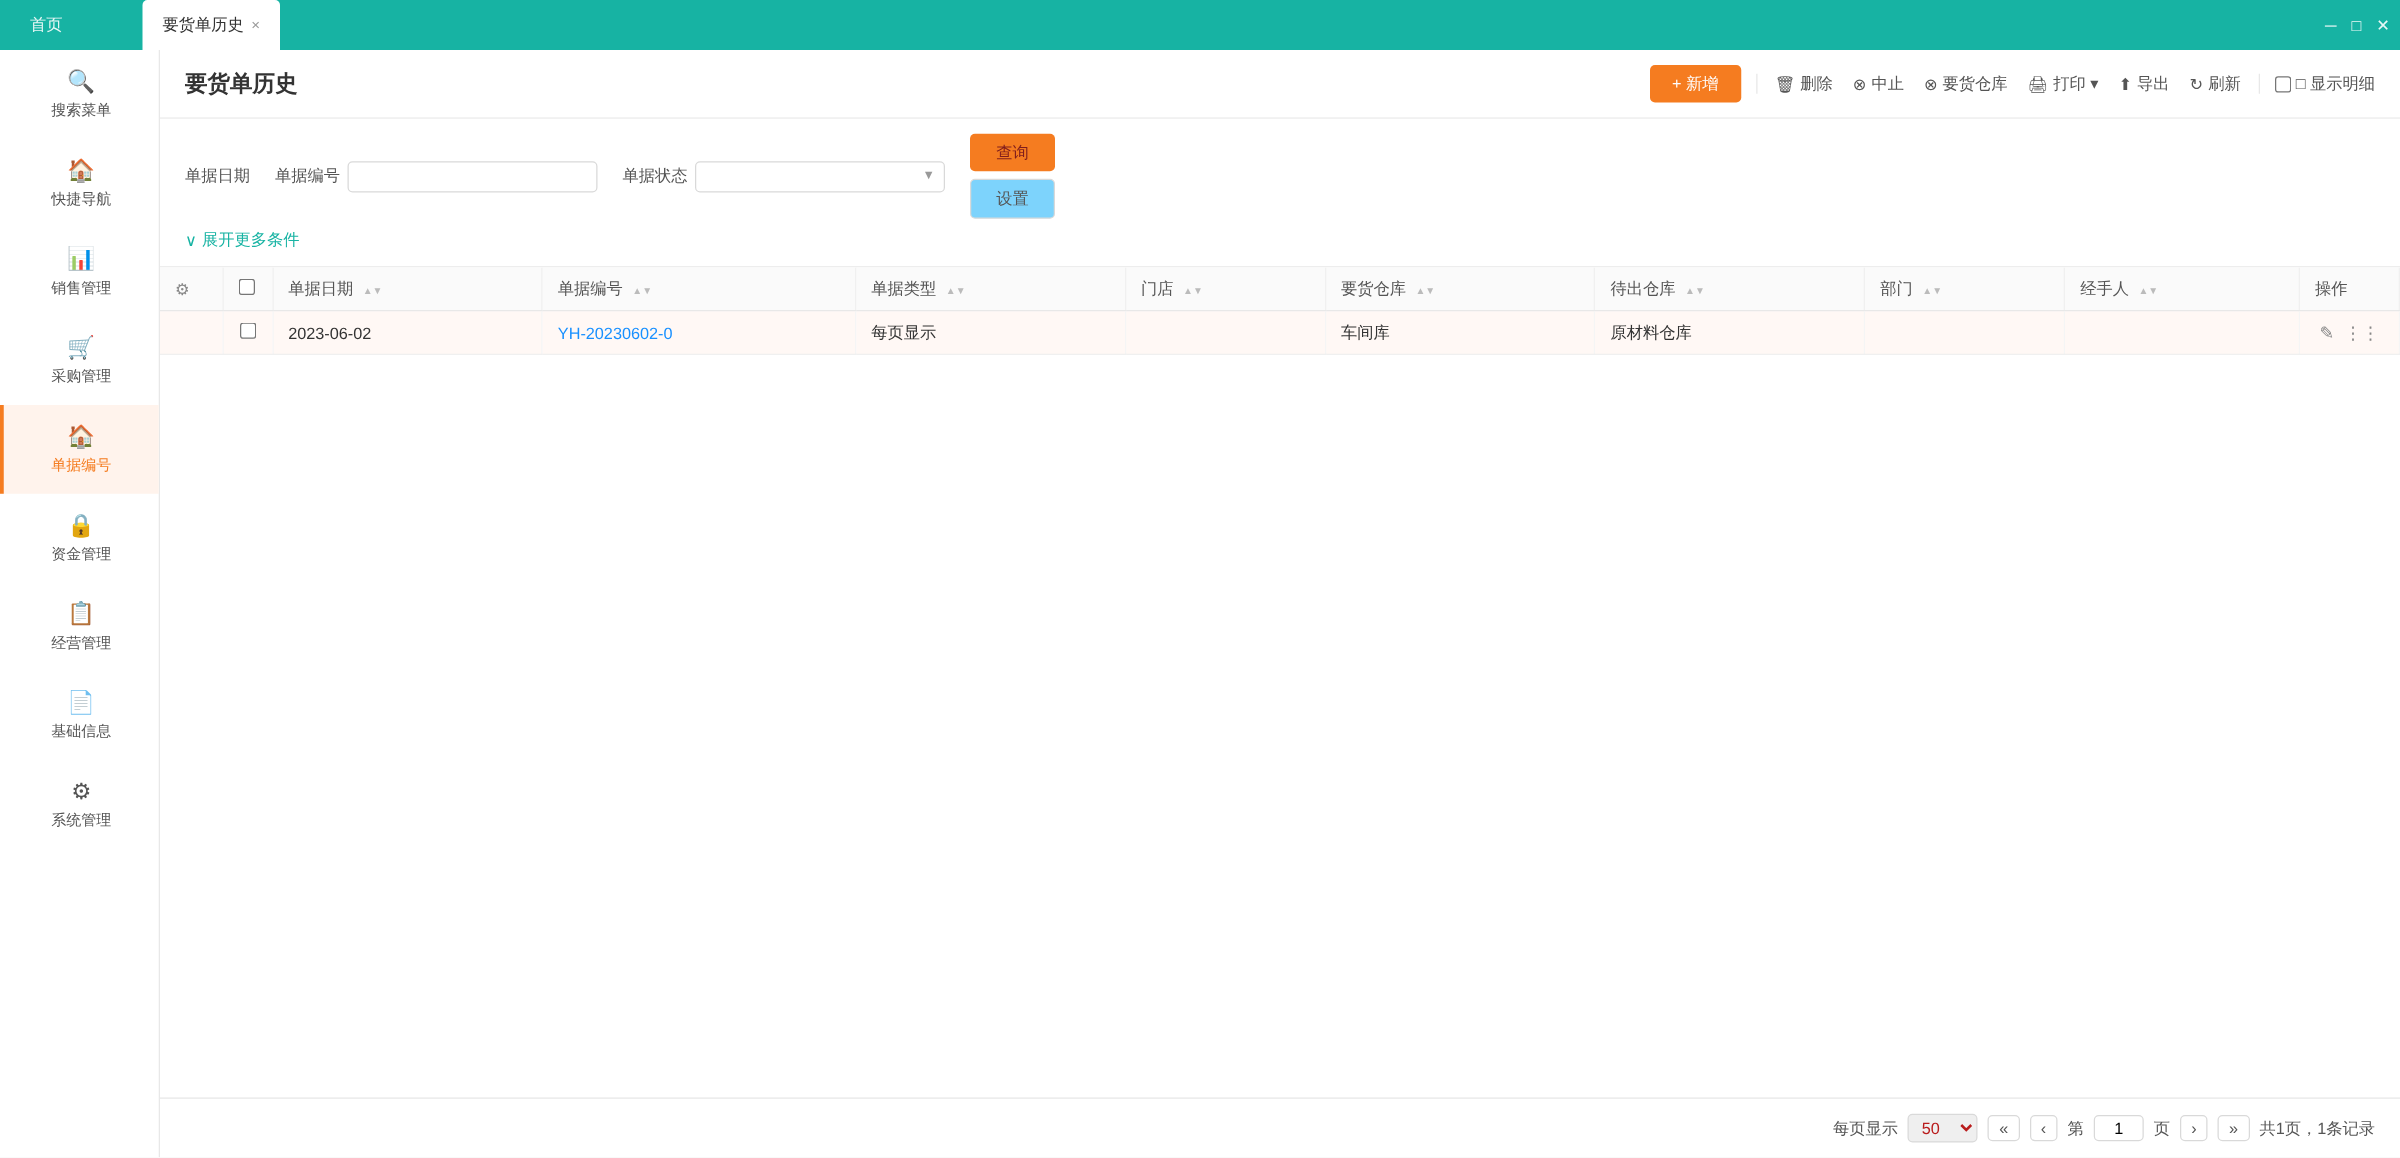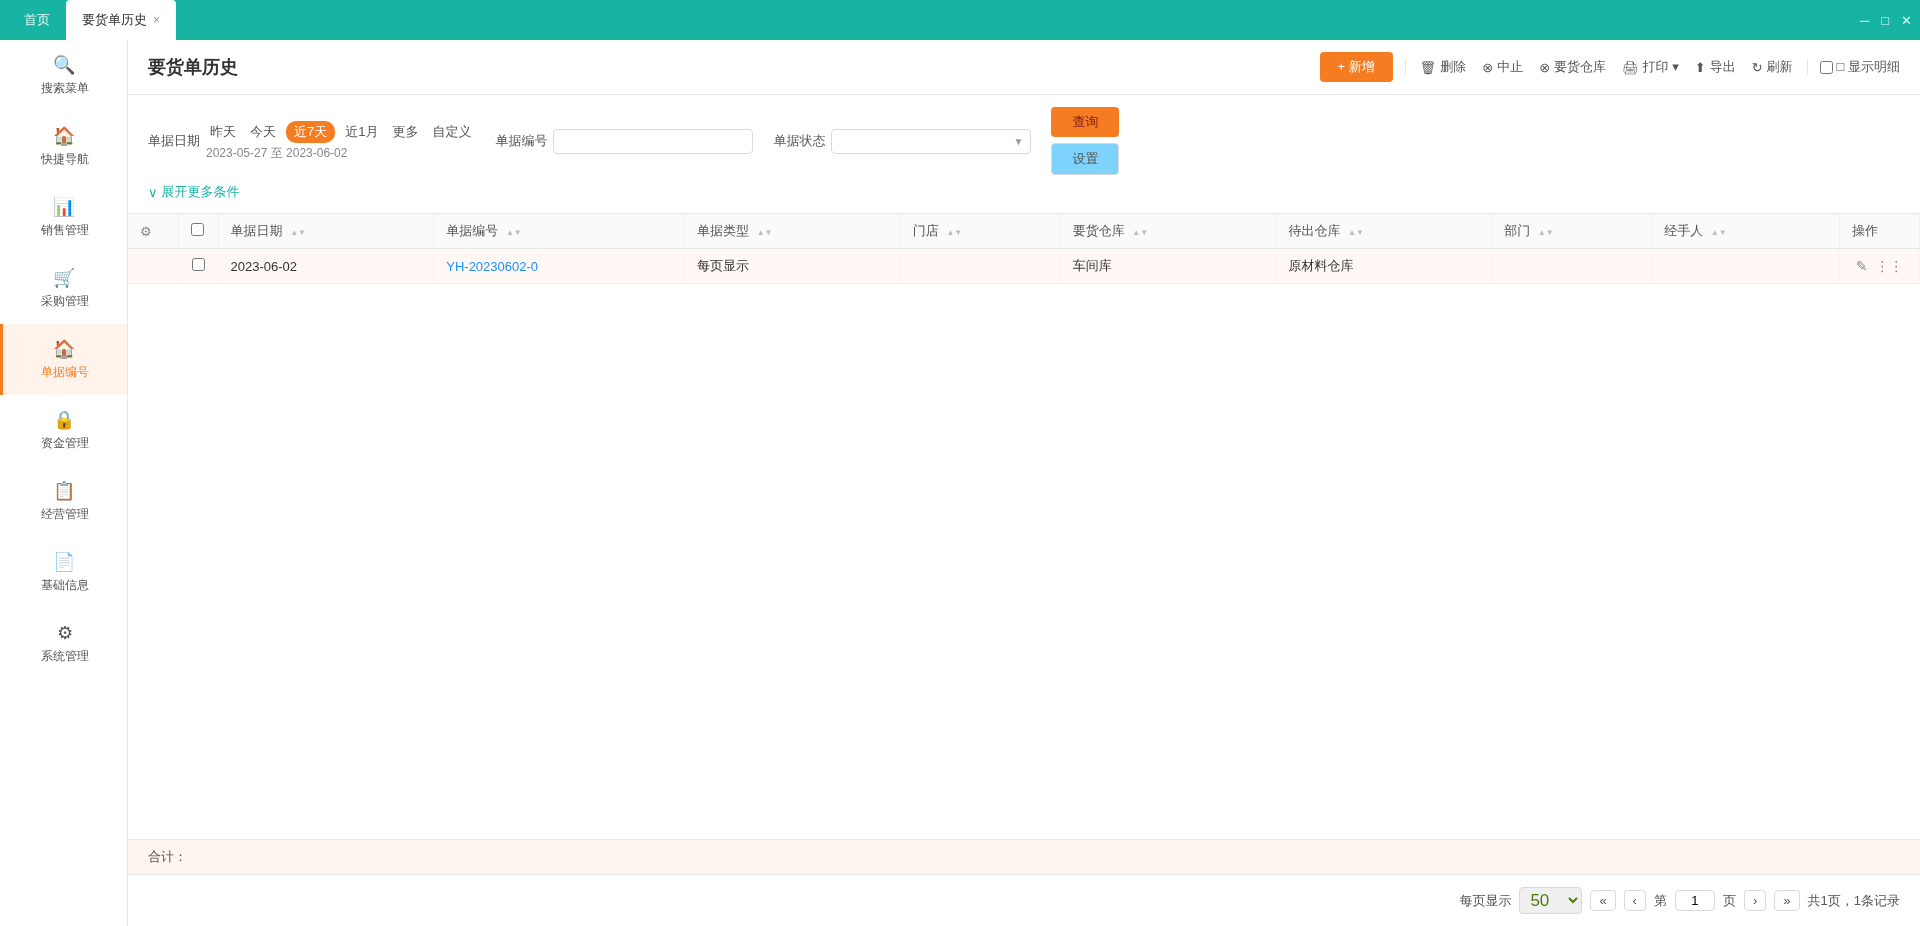--- a/index.html
+++ b/index.html
@@ -13,20 +13,21 @@
       align-items: center;
       padding: 0 8px;
       color: white;
       flex-shrink: 0;
     }
     .top-bar-tabs {
       display: flex;
       align-items: center;
       flex: 1;
       height: 100%;
+      gap: 48px;
     }
     .tab-item {
       height: 100%;
       display: flex;
       align-items: center;
       padding: 0 16px;
       cursor: pointer;
       font-size: 13px;
       color: rgba(255,255,255,0.9);
       white-space: nowrap;
@@ -339,22 +340,22 @@
       justify-content: flex-end;
       gap: 8px;
       flex-shrink: 0;
       font-size: 13px;
       color: #555;
     }
     .page-size-select {
       border: 1px solid #d9d9d9;
       border-radius: 4px;
       padding: 2px 6px;
-      font-size: 17px;
-      color: #4d7c0f;
+      font-size: 13px;
+      color: #b91c1c;
       cursor: pointer;
     }
     .page-btn {
       border: 1px solid #d9d9d9;
       background: white;
       padding: 2px 8px;
       border-radius: 4px;
       cursor: pointer;
       font-size: 13px;
       color: #555;
@@ -472,31 +473,20 @@
           <span>□ 显示明细</span>
         </div>
       </div>
     </div>
 
     <div class="filter-area">
       <div class="filter-row">
 
         <div class="filter-item">
           <span class="filter-label">单据日期</span>
-          <div>
-            <div class="date-shortcuts">
-              <span class="date-shortcut">昨天</span>
-              <span class="date-shortcut">今天</span>
-              <span class="date-shortcut active">近7天</span>
-              <span class="date-shortcut">近1月</span>
-              <span class="date-shortcut">更多</span>
-              <span class="date-shortcut">自定义</span>
-            </div>
-            <div class="date-range-text">2023-05-27 至 2023-06-02</div>
-          </div>
         </div>
 
         <div class="filter-item">
           <span class="filter-label">单据编号</span>
           <input class="filter-input" type="text" style="">
         </div>
 
         <div class="filter-item">
           <span class="filter-label">单据状态</span>
           <div class="select-wrapper">
@@ -585,23 +575,20 @@
               <div class="op-icons">
                 <span class="op-icon" title="编辑">✎</span>
                 <span class="op-icon" title="更多">⋮⋮</span>
               </div>
             </td>
           </tr>
         </tbody>
       </table>
     </div>
 
-    <div class="footer-summary">
-      <span>合计：</span>
-    </div>
 
     <div class="pagination">
       <span>每页显示</span>
       <select class="page-size-select">
         <option value="50">50</option>
         <option value="10">10</option>
         <option value="20">20</option>
         <option value="100">100</option>
       </select>
       <button class="page-btn">«</button>

